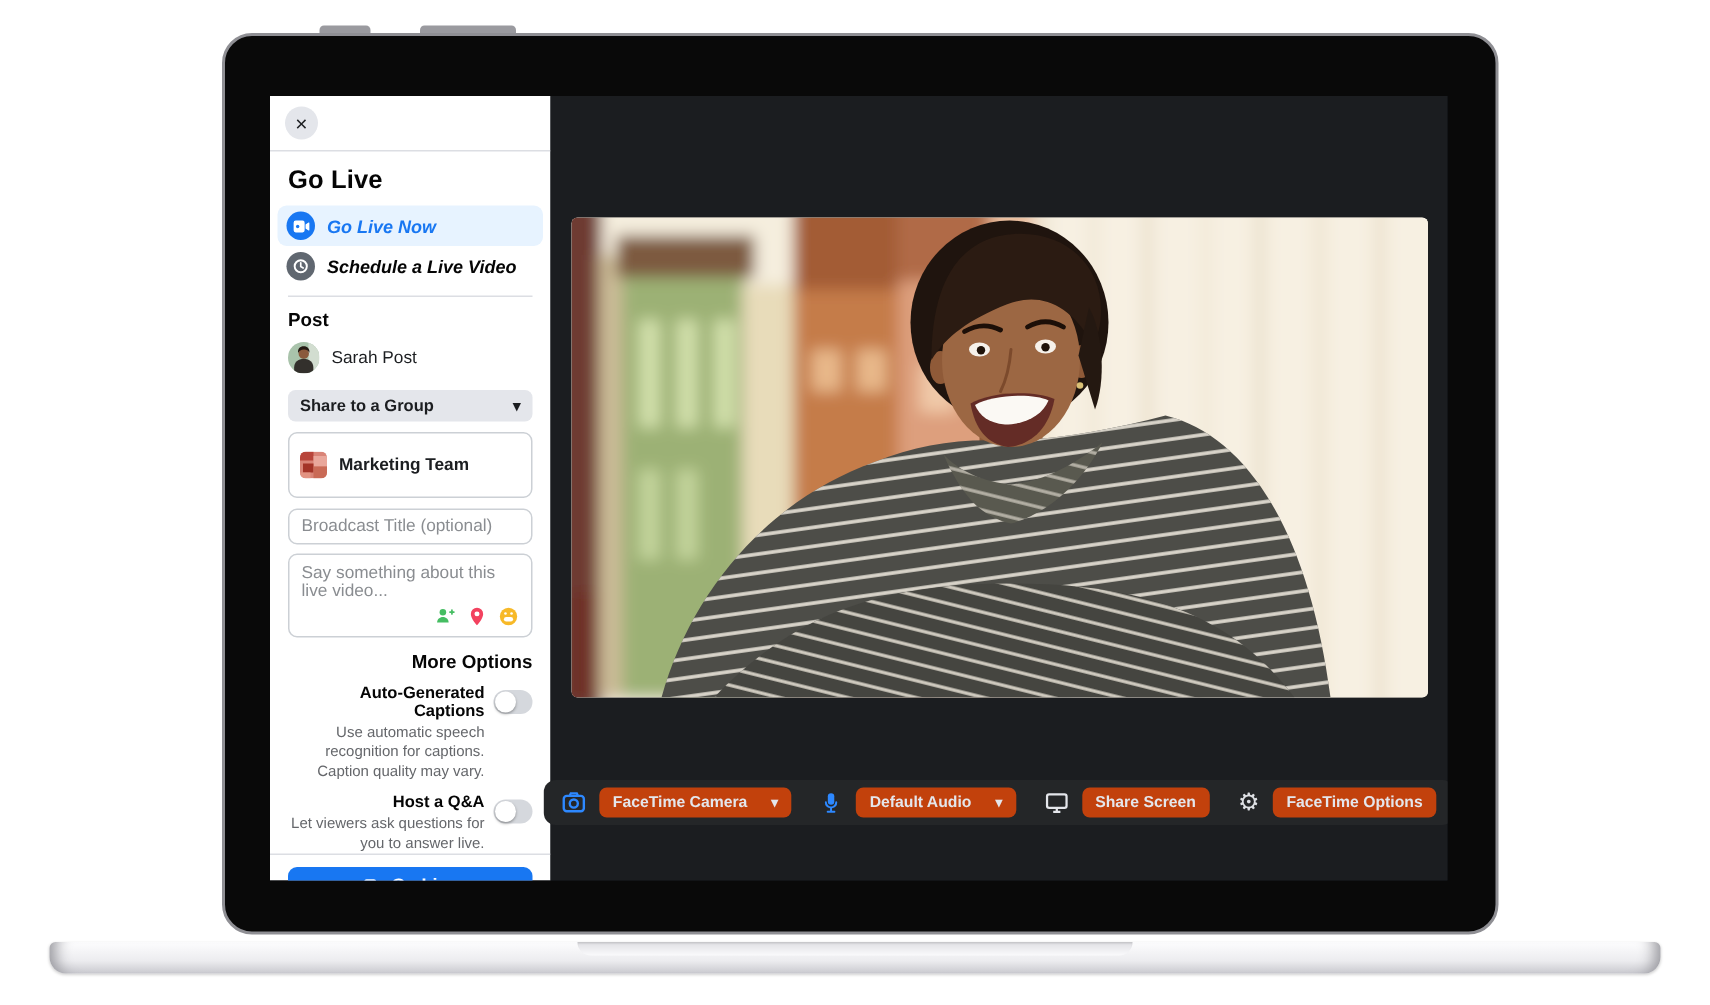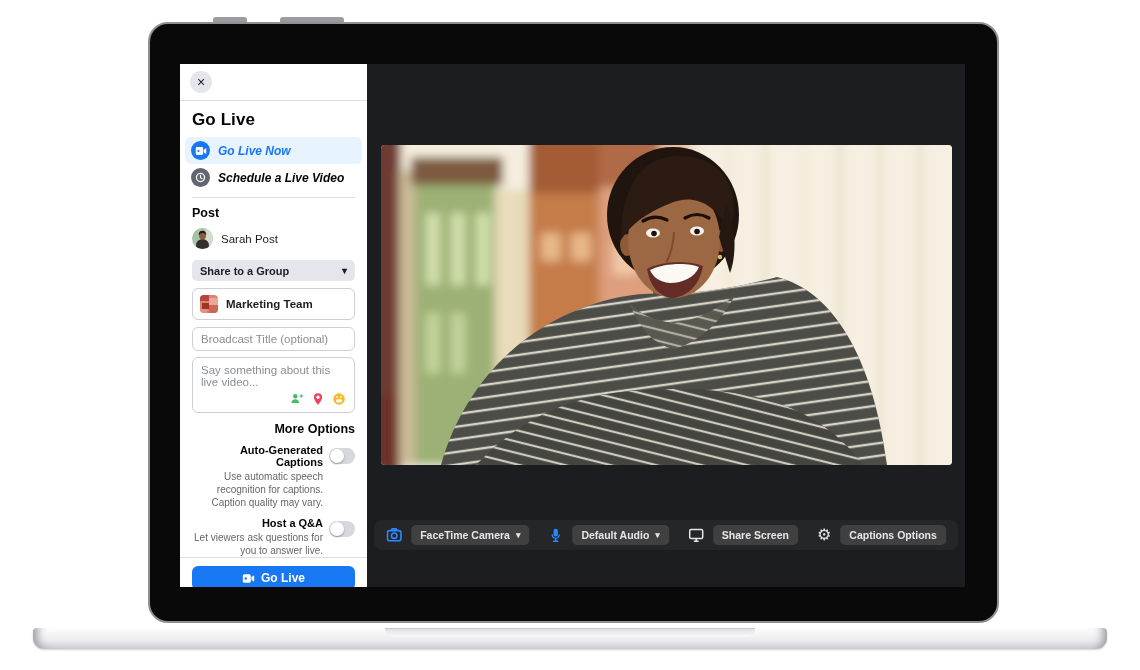--- a/index.html
+++ b/index.html
@@ -40,21 +40,21 @@
   .nav-ic.gray { background:#606770; }
   .sb-divider { border-top:1px solid #dcdee3; margin:6px 12px 0; }
   .sb-post { padding:8px 12px 0; }
   .sec-heading { font-size:12.5px; font-weight:700; }
   .user-row { display:flex; align-items:center; gap:8px; margin-top:8px; }
   .avatar { width:21px; height:21px; border-radius:50%; overflow:hidden; flex:none; }
   .user-name { font-size:11.5px; color:#1c1e21; }
   .share-select { margin-top:11px; height:21px; background:#e4e6eb; border-radius:5px; display:flex; align-items:center;
     padding:0 8px; font-size:11px; font-weight:600; color:#1c1e21; cursor:pointer; }
   .share-select .caret { margin-left:auto; font-size:10px; color:#1c1e21; }
-  .group-box { margin-top:7px; height:32px; border:1px solid #ccd0d5; border-radius:6px; display:flex; align-items:center;
+  .group-box { margin-top:7px; height:44px; border:1px solid #ccd0d5; border-radius:6px; display:flex; align-items:center;
     gap:8px; padding:0 7px; cursor:pointer; }
   .group-avatar { width:18px; height:18px; border-radius:4px; overflow:hidden; flex:none; }
   .group-name { font-size:11.5px; font-weight:600; color:#1c1e21; }
   .title-input { margin-top:7px; width:100%; height:24px; border:1px solid #ccd0d5; border-radius:6px; padding:0 8px;
     font-size:11.5px; font-family:"Liberation Sans",sans-serif; color:#1c1e21; }
   .title-input::placeholder { color:#8a8d91; }
   .desc-box { margin-top:6px; height:56px; border:1px solid #ccd0d5; border-radius:6px; position:relative; }
   .desc-input { width:100%; height:32px; border:none; outline:none; resize:none; padding:6px 8px 0;
     font-size:11.5px; font-family:"Liberation Sans",sans-serif; color:#1c1e21; background:transparent; }
   .desc-input::placeholder { color:#8a8d91; }
@@ -72,22 +72,22 @@
   .go-live-btn { width:100%; height:24px; background:#1877f2; border:none; border-radius:6px; color:#fff;
     font-size:12px; font-weight:700; display:flex; align-items:center; justify-content:center; gap:6px; cursor:pointer;
     font-family:"Liberation Sans",sans-serif; }
 
   
   .stage { flex:1; position:relative; display:flex; flex-direction:column; align-items:center; background:#1b1d20; }
   .video { margin-top:81px; width:571px; height:320px; border-radius:4px; overflow:hidden; background:#f5eee0; }
   .toolbar { position:absolute; bottom:37px; left:50%; transform:translateX(-50%); height:30px;
     background:#242628; border-radius:8px; display:flex; align-items:center; padding:0 12px; gap:19px; }
   .tb-group { display:flex; align-items:center; gap:9px; }
-  .tb-btn { background:#404040; border:none; border-radius:5px; color:#e4e6eb; font-size:10.5px; font-weight:600;
-    padding:4px 9px; display:flex; align-items:center; gap:6px; cursor:pointer; white-space:nowrap;
+  .tb-btn { background:#c2410c; border:none; border-radius:5px; color:#e4e6eb; font-size:10.5px; font-weight:600;
+    padding:4px 9px; display:flex; align-items:center; gap:16px; cursor:pointer; white-space:nowrap;
     font-family:"Liberation Sans",sans-serif; }
   .tb-btn .caret { font-size:9px; }
   .tb-ic { display:flex; align-items:center; }
   .gear-glyph { font-family:"DejaVu Sans",sans-serif; font-size:16px; color:#dfe1e5; line-height:1; }
 </style>
 </head>
 <body>
 
 <div class="canvas">
 
@@ -342,21 +342,21 @@
                 <path d="M5.6 14.2h4.8M8 11.6v2.6"></path>
               </svg>
             </span>
             <button class="tb-btn">
               <span>Share Screen</span>
             </button>
           </div>
           <div class="tb-group">
             <span class="tb-ic gear-glyph">⚙</span>
             <button class="tb-btn">
-              <span>Captions Options</span>
+              <span>FaceTime Options</span>
             </button>
           </div>
         </div>
       </div>
 
     </div>
   </div>
 
   <div class="laptop-base">
     <div class="laptop-notch"></div>

